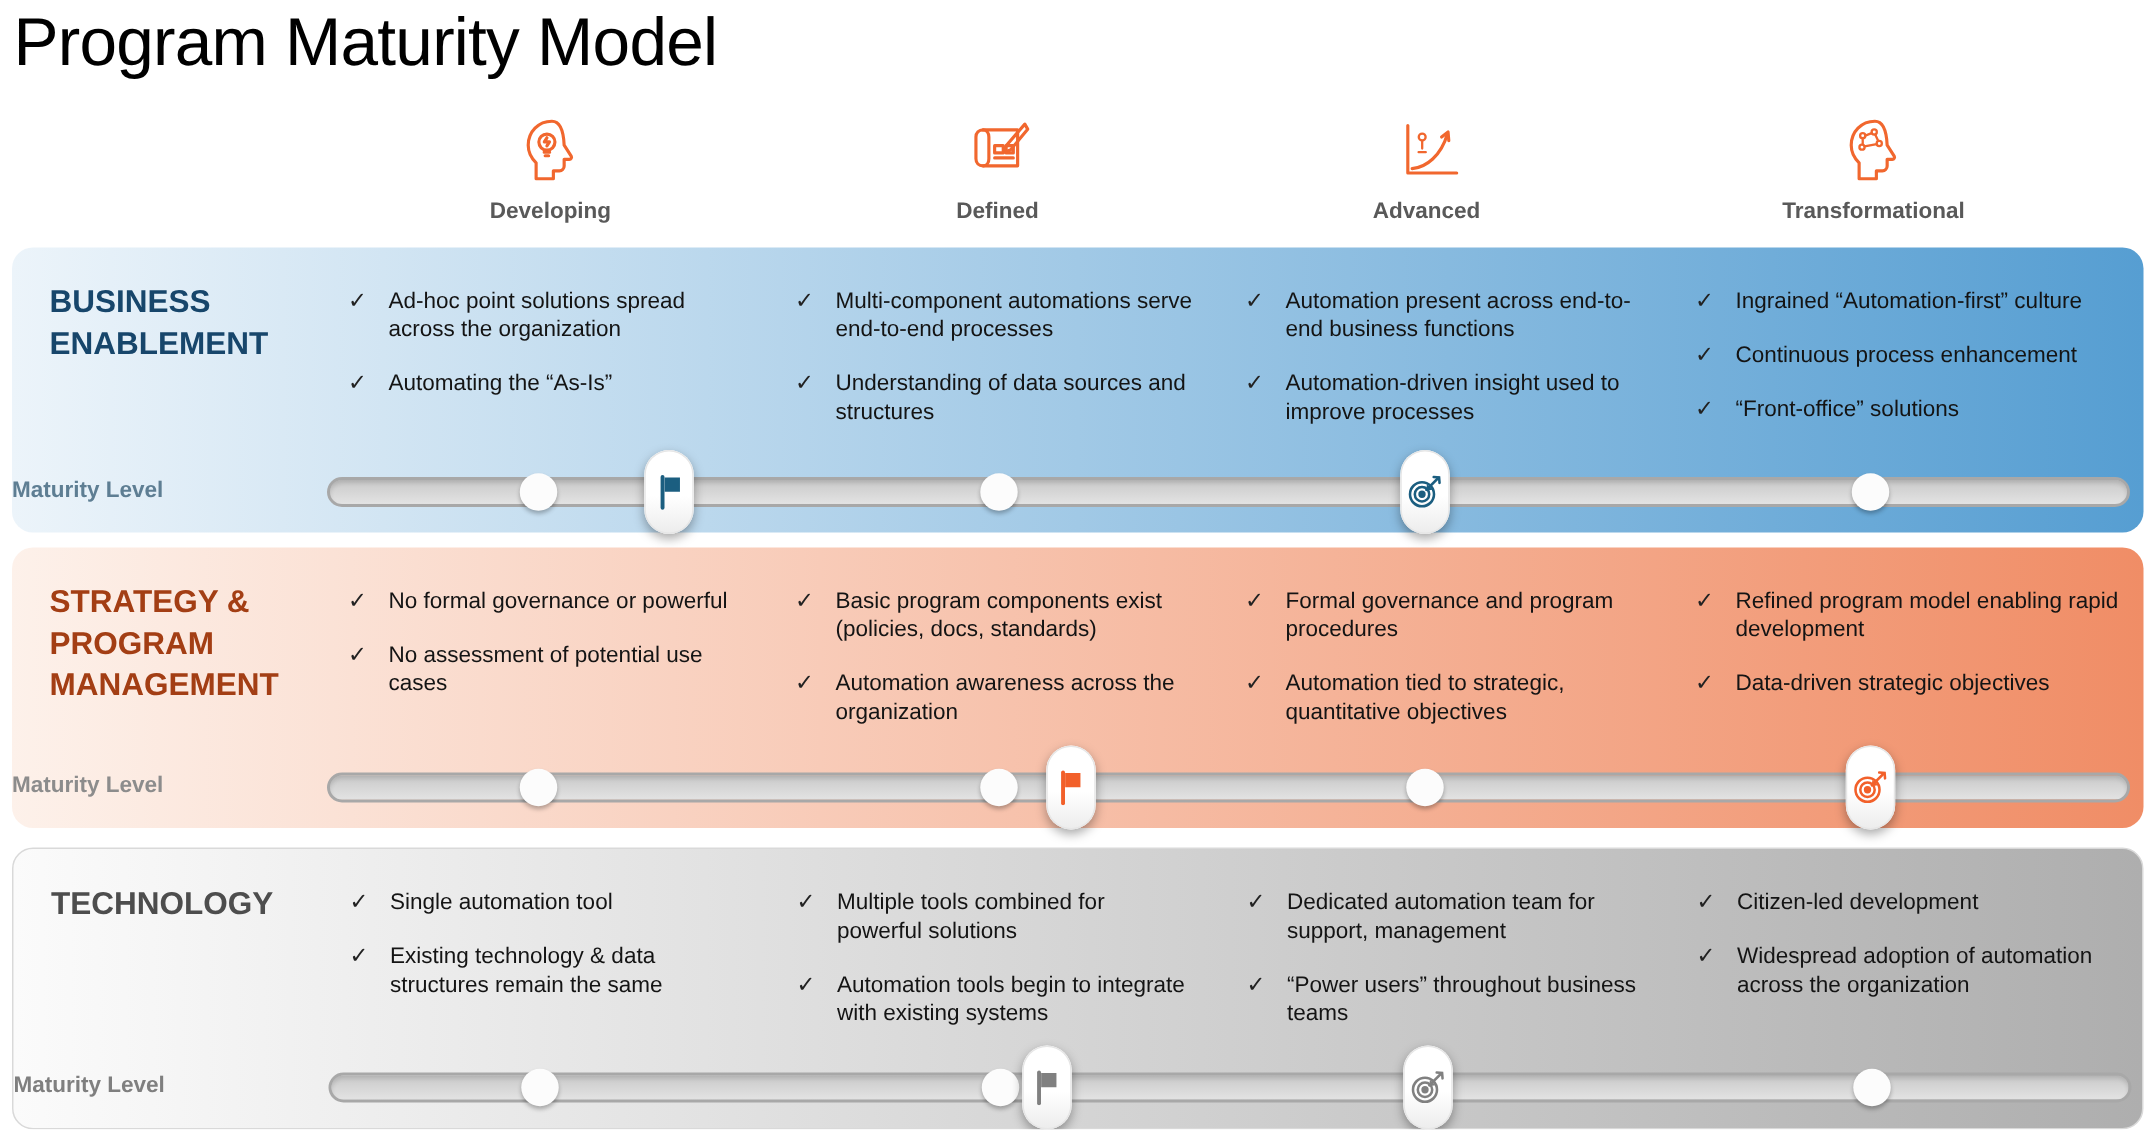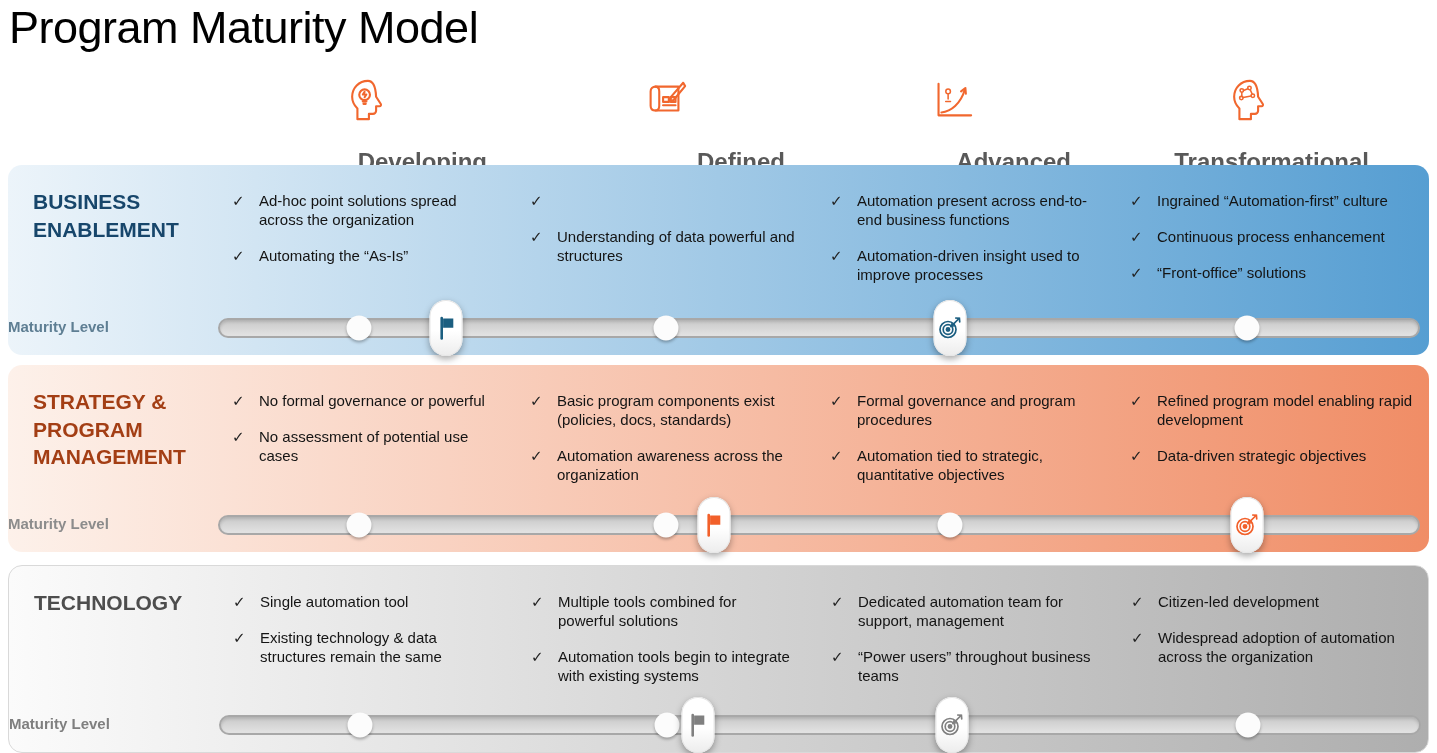--- a/index.html
+++ b/index.html
@@ -4,21 +4,21 @@
 <title>Program Maturity Model</title>
 <style>
   html,body{margin:0;padding:0;background:#fff;}
   .page{position:relative;width:1437px;height:753px;overflow:hidden;background:#fff;
         font-family:"Liberation Sans","DejaVu Sans",sans-serif;}
   .page-title{position:absolute;top:2px;left:9px;margin:0;font-size:45px;font-weight:400;color:#000;letter-spacing:-0.5px;}
 
   
   .col-header{position:absolute;top:76px;width:240px;text-align:center;}
   .col-header .hicon{height:48px;display:flex;align-items:center;justify-content:center;color:#f1672e;}
-  .col-header .hlabel{margin-top:24px;font-size:24px;font-weight:bold;color:#595959;text-align:right;}
+  .col-header .hlabel{margin-top:8px;font-size:15px;font-weight:bold;color:#595959;}
 
   
   .band{position:absolute;left:8px;width:1421px;border-radius:14px;box-sizing:border-box;}
   .band--gray{border:1px solid #d9d9d9;}
   .band-name{position:absolute;left:25px;top:23px;width:198px;font-size:21px;font-weight:bold;line-height:27.5px;}
   .band-col{position:absolute;top:26px;margin:0;padding:0;list-style:none;}
   .band-col li{display:flex;gap:10px;margin:0 0 17px 0;font-size:15px;line-height:19px;color:#141414;}
   .band-col .check{flex:none;width:17px;color:#222;font-size:15px;}
 
   
@@ -103,24 +103,25 @@
             <span>Ad-hoc point solutions spread across the organization</span>
           </li>
           <li>
             <span class="check">✓</span>
             <span>Automating the “As-Is”</span>
           </li>
         </ul>
     <ul class="band-col" style="left:522px;width:265px">
           <li>
             <span class="check">✓</span>
-          </li>
-          <li>
-            <span class="check">✓</span>
-            <span>Understanding of data powerful and structures</span>
+            <span>Multi-component automations serve end-to-end processes</span>
+          </li>
+          <li>
+            <span class="check">✓</span>
+            <span>Understanding of data sources and structures</span>
           </li>
         </ul>
     <ul class="band-col" style="left:822px;width:265px">
           <li>
             <span class="check">✓</span>
             <span>Automation present across end-to-end business functions</span>
           </li>
           <li>
             <span class="check">✓</span>
             <span>Automation-driven insight used to improve processes</span>

